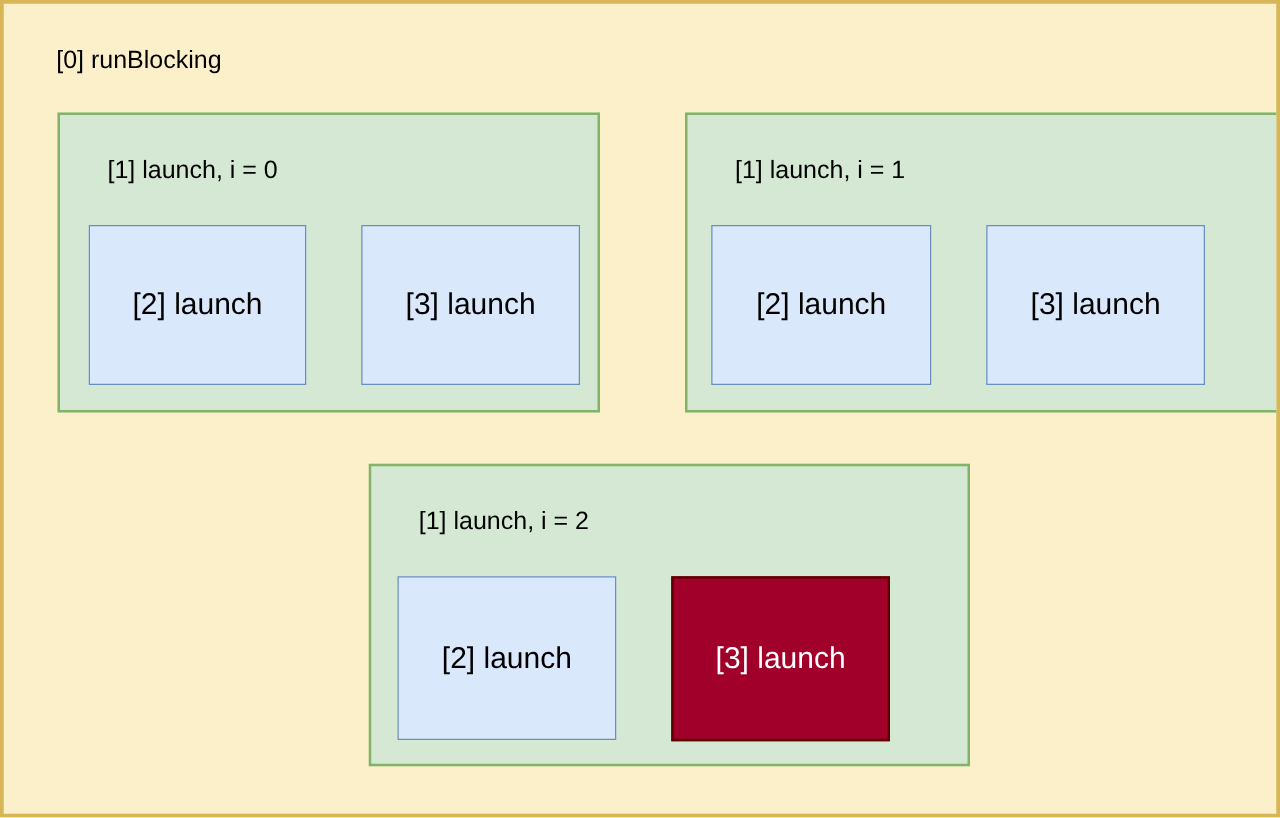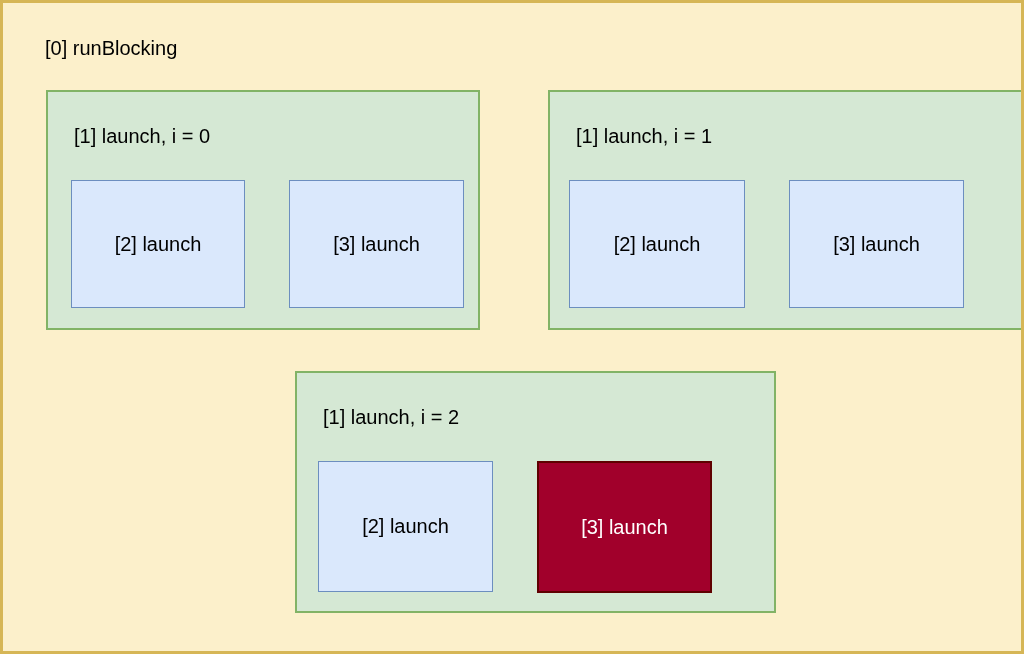--- a/index.html
+++ b/index.html
@@ -30,35 +30,35 @@
     position: absolute;
     box-sizing: border-box;
     background: #D5E8D4;
     border: 2px solid #82B366;
   }
   .group-a { left: 43px;  top: 87px;  width: 434px; height: 240px; }
   .group-b { left: 545px; top: 87px;  width: 480px; height: 240px; }
   .group-c { left: 292px; top: 368px; width: 481px; height: 242px; }
   .group-label {
     position: absolute;
-    left: 26px;
+    left: 38px;
     top: 32px;
     font-size: 20px;
     line-height: 24px;
     white-space: nowrap;
   }
   .child {
     position: absolute;
     box-sizing: border-box;
     background: #DAE8FC;
     border: 1.5px solid #6C8EBF;
     display: flex;
     align-items: center;
     justify-content: center;
-    font-size: 20px;
+    font-size: 24px;
     text-align: center;
   }
   .group-a .child, .group-b .child { top: 88px; height: 128px; }
   .group-c .child { top: 88px; height: 131px; }
   .child.pos-1-a { left: 23px;  width: 174px; }
   .child.pos-2-a { left: 241px; width: 175px; }
   .child.pos-1-b { left: 19px;  width: 176px; }
   .child.pos-2-b { left: 239px; width: 175px; }
   .child.pos-1-c { left: 21px;  width: 175px; }
   .child.pos-2-c { left: 240px; width: 175px; height: 132px; }

